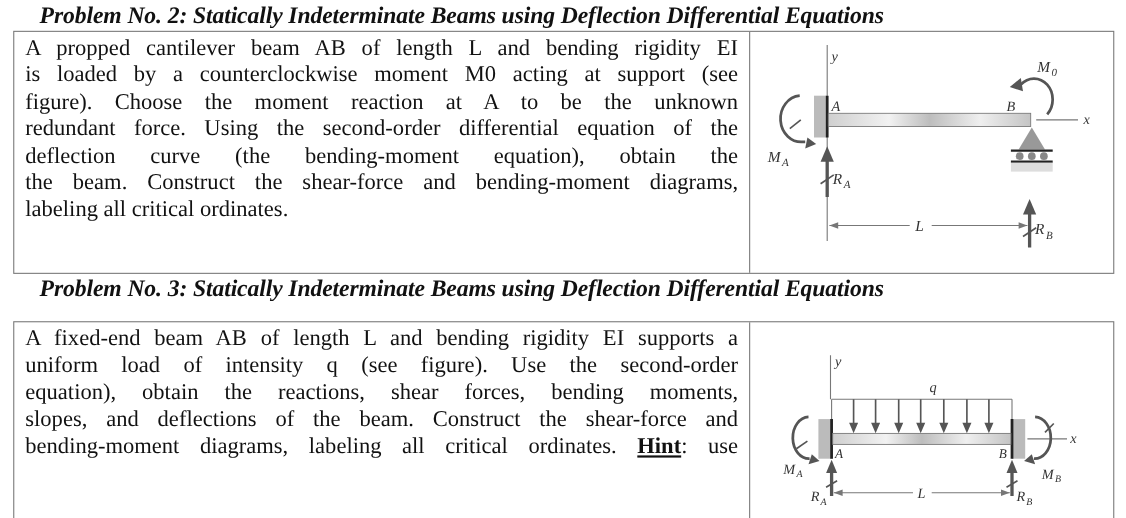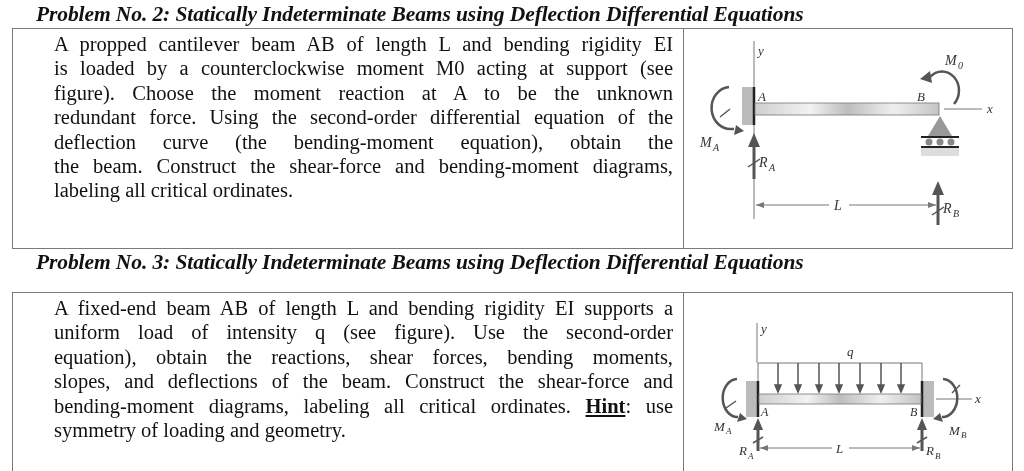--- a/index.html
+++ b/index.html
@@ -1,18 +1,18 @@
 <!DOCTYPE html>
 <html><head>
 <meta charset="utf-8">
 <style>
   html, body { margin:0; padding:0; background:#ffffff; }
   body { width:1024px; height:471px; position:relative; overflow:hidden; font-family:"Liberation Serif", serif; color:#111; }
   .heading { position:absolute; left:12px; font-weight:bold; font-style:italic; font-size:21.5px; line-height:24px; white-space:nowrap; letter-spacing:-0.1px;margin-left:24px; }
-  .box { position:absolute; left:12px; width:1001px; border:1.5px solid #7a7a7a; box-sizing:border-box; display:flex;padding-left:31px; }
+  .box { position:absolute; left:12px; width:1001px; border:1.5px solid #7a7a7a; box-sizing:border-box; display:flex; }
   .box .text { width:669px; border-right:1.5px solid #7a7a7a; box-sizing:border-box; padding:3px 10px 0 10px; font-size:20.5px; line-height:24.4px; text-align:justify; }
   .box .fig { flex:1; position:relative; }
   .line { display:block; text-align-last:justify; white-space:nowrap; }
   .line.last { text-align-last:left; }
   .hint { font-weight:bold; text-decoration:underline; text-underline-offset:2px; }
   svg text { font-family:"Liberation Serif", serif; font-style:italic; fill:#333; }
 </style>
 </head>
 <body>
 
@@ -97,21 +97,20 @@
 <div class="heading" style="top:250px;">
   <span>Problem No. 3: Statically Indeterminate Beams using Deflection Differential Equations</span>
 </div>
 <div class="box" style="top:292px; height:193px;">
   <div class="text">
     <span class="line">A fixed-end beam AB of length L and bending rigidity EI supports a</span>
     <span class="line">uniform load of intensity q (see figure). Use the second-order</span>
     <span class="line">equation), obtain the reactions, shear forces, bending moments,</span>
     <span class="line">slopes, and deflections of the beam. Construct the shear-force and</span>
     <span class="line"><span>bending-moment diagrams, labeling all critical ordinates.</span> <span class="hint">Hint</span><span>: use</span></span>
-    <span class="line last">symmetry of loading and geometry.</span>
   </div>
   <div class="fig">
     <svg width="328" height="190" viewBox="0 0 328 190">
 
       <line x1="73" y1="30" x2="73" y2="70" stroke="#777" stroke-width="1"></line>
       <text x="77" y="40" font-size="13">y</text>
 
       <line x1="74" y1="70" x2="238" y2="70" stroke="#777" stroke-width="1"></line>
       <line x1="74" y1="70" x2="74" y2="90" stroke="#777" stroke-width="1"></line>
       <line x1="238" y1="70" x2="238" y2="90" stroke="#777" stroke-width="1"></line>

